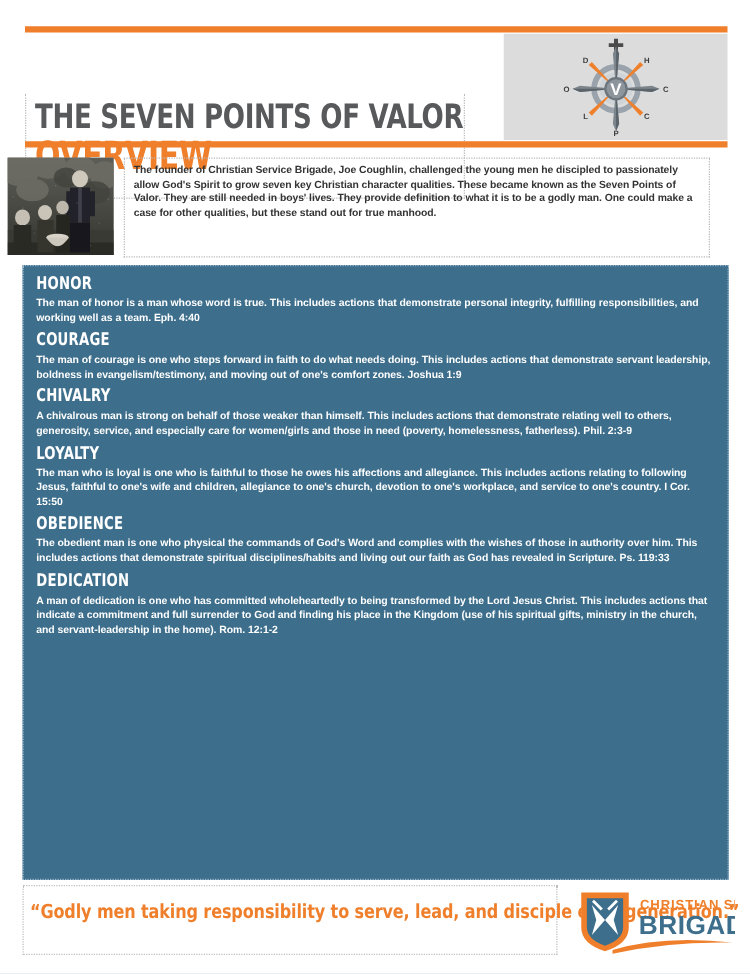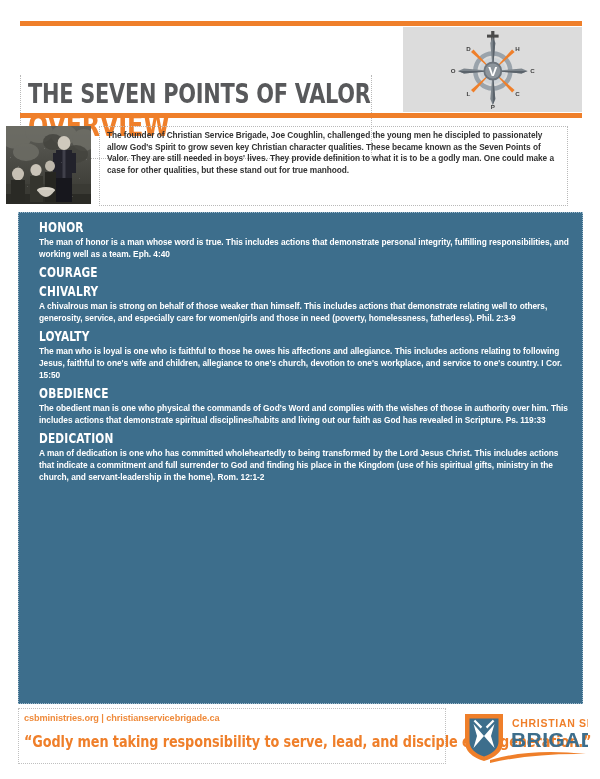--- a/index.html
+++ b/index.html
@@ -122,21 +122,21 @@
   }
 
   
   .panel {
     position: absolute;
     left: 18px; top: 212px;
     width: 565px;
     height: 492px;
     background: #3d6e8c;
     border: 1px dotted #9dbacd;
-    padding: 4px 9px 4px 20px;
+    padding: 4px 9px 4px 10px;
   }
 
   .vsection { margin-bottom: 0px; }
 
   .vheading {
     font-family: "Liberation Sans Narrow", "DejaVu Sans Condensed", "Liberation Sans", sans-serif;
     font-weight: bold;
     font-size: 14px;
     line-height: 17px;
     color: #ffffff;
@@ -332,20 +332,21 @@
 
   <div class="panel">
 
     <div class="vsection">
       <div class="vheading">HONOR</div>
       <div class="vbody">The man of honor is a man whose word is true. This includes actions that demonstrate personal integrity, fulfilling responsibilities, and working well as a team. Eph. 4:40</div>
     </div>
 
     <div class="vsection">
       <div class="vheading">COURAGE</div>
+      <div class="vbody">The man of courage is one who steps forward in faith to do what needs doing. This includes actions that demonstrate servant leadership, boldness in evangelism/testimony, and moving out of one's comfort zones. Joshua 1:9</div>
     </div>
 
     <div class="vsection">
       <div class="vheading">CHIVALRY</div>
       <div class="vbody">A chivalrous man is strong on behalf of those weaker than himself. This includes actions that demonstrate relating well to others, generosity, service, and especially care for women/girls and those in need (poverty, homelessness, fatherless). Phil. 2:3-9</div>
     </div>
 
 
     <div class="vsection">
       <div class="vheading">LOYALTY</div>
@@ -360,21 +361,20 @@
     <div class="vsection">
       <div class="vheading">DEDICATION</div>
       <div class="vbody">A man of dedication is one who has committed wholeheartedly to being transformed by the Lord Jesus Christ. This includes actions that indicate a commitment and full surrender to God and finding his place in the  Kingdom (use of his spiritual gifts, ministry in the church, and servant-leadership in the home). Rom. 12:1-2</div>
     </div>
 
   </div>
 
   <div class="footer">
 
     <div class="footer-text-box">
-      <div class="footer-urls">csbministries.org  |  christianservicebrigade.ca</div>
       <div class="footer-tagline">“Godly men taking responsibility to serve, lead, and disciple each generation.”</div>
     </div>
 
     <div class="footer-logo">
       <svg width="126" height="52" viewBox="0 0 126 52">
 
         <path d="M3 2 h38 v28 q0 13 -19 19 q-19 -6 -19 -19 z" fill="#ef7f2a"></path>
         <path d="M7.5 6.5 h29 v23 q0 10 -14.5 15 q-14.5 -5 -14.5 -15 z" fill="#3d6e8c"></path>
 
         <g fill="#ffffff">

